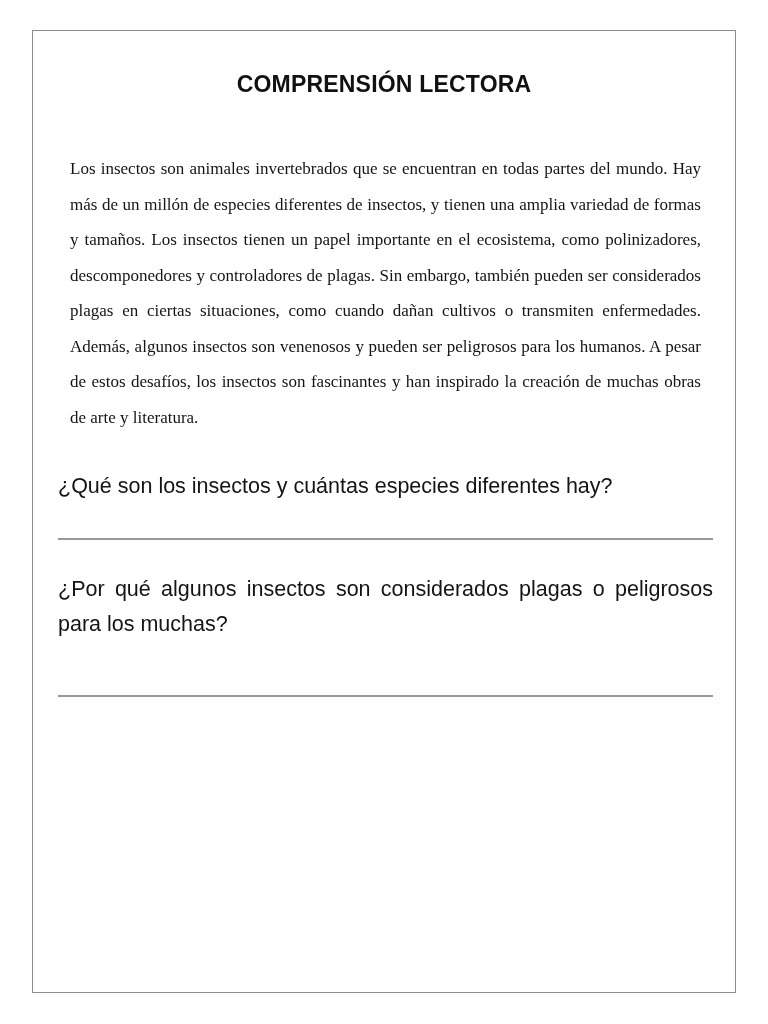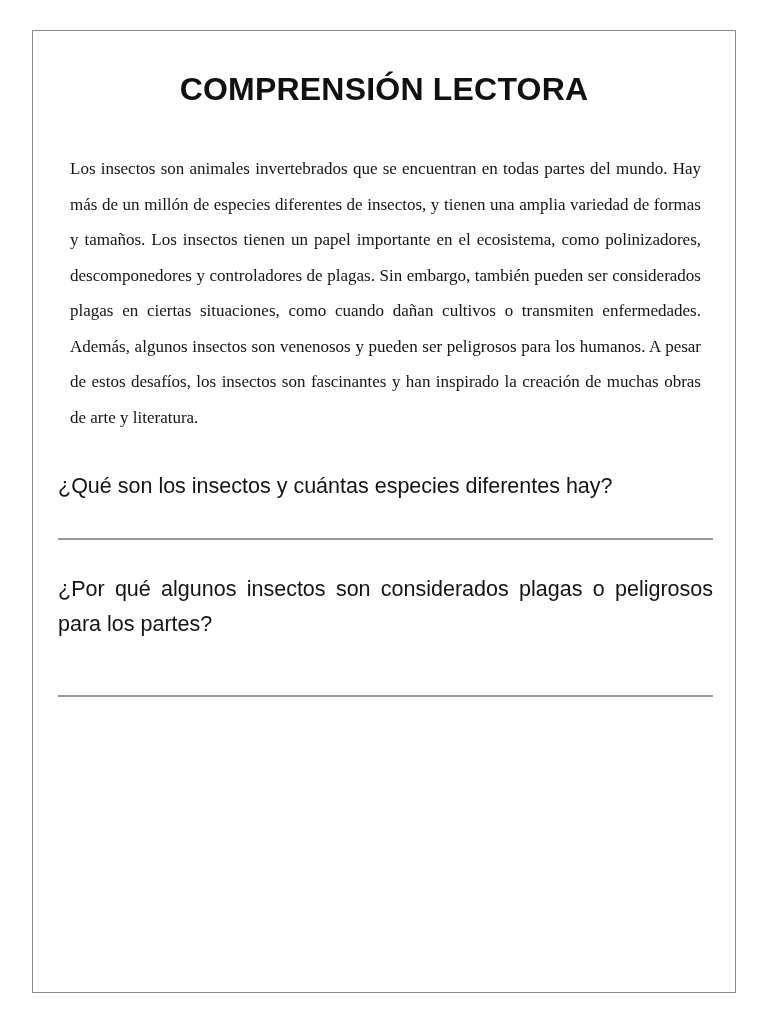--- a/index.html
+++ b/index.html
@@ -36,21 +36,21 @@
     width: 100%;
     height: 108px;
   }
 
   .page-title {
     position: absolute;
     left: 0;
     right: 0;
     top: 40px;
     text-align: center;
-    font-size: 32px;
+    font-size: 23px;
     font-weight: bold;
     letter-spacing: 0.2px;
     color: #111111;
     font-family: "Liberation Sans", sans-serif;
   }
 
   
   .logo {
     position: absolute;
     right: 16px;
@@ -136,21 +136,21 @@
     <div class="prompt-block">
 
 
       <p class="question">¿Qué son los insectos y cuántas especies diferentes hay?</p>
 
       <div class="q1-rule-spacer"></div>
       <hr class="answer-rule">
 
       <div class="q2-block-spacer"></div>
 
-      <p class="question">¿Por qué algunos insectos son considerados plagas o peligrosos para los partes?</p>
+      <p class="question">¿Por qué algunos insectos son considerados plagas o peligrosos para los muchas?</p>
 
       <div class="q2-rule-spacer"></div>
       <hr class="answer-rule">
 
     </div>
 
   </div>
 
 </div>
 

